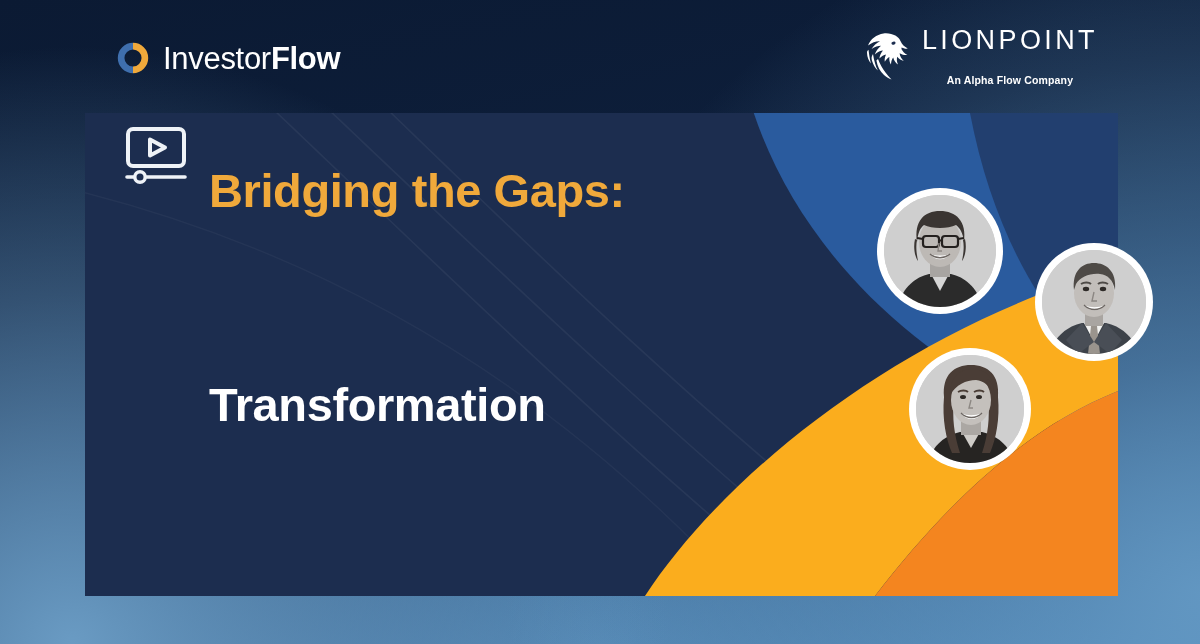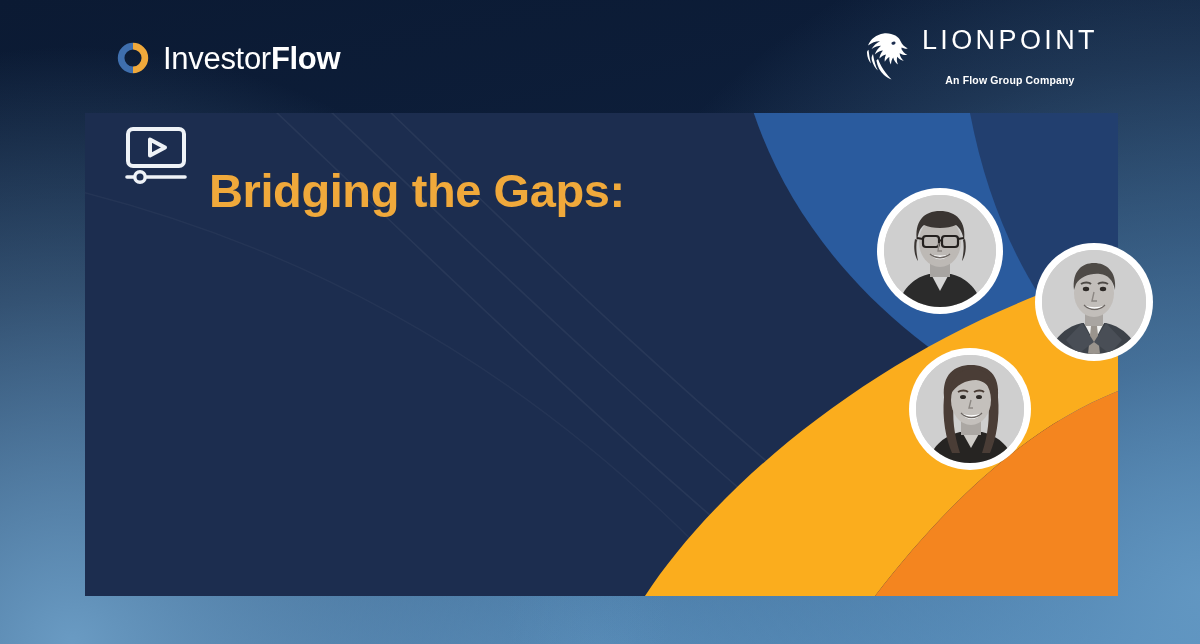--- a/index.html
+++ b/index.html
@@ -201,38 +201,38 @@
           <path d="M6.5 18.8 C7.2 24.4 8 29 9 32.6 C6.6 29.8 5.2 26.2 5 21.8
                    C4.95 20.6 5.4 19.6 6.5 18.8 Z"></path>
         </g>
         <g fill="#1c2d4f">
           <ellipse cx="31.5" cy="12.2" rx="2.1" ry="1.5" transform="rotate(-18 31.5 12.2)"></ellipse>
           <path d="M39.5 16.6 l3.6 1.1 l-3.4 0.9 Z"></path>
         </g>
       </svg>
       <div class="lp-text">
         <div class="lp-name">LIONPOINT</div>
-        <div class="lp-tag">An Flow Group Company</div>
+        <div class="lp-tag">An Alpha Flow Company</div>
       </div>
     </div>
   </div>
 
   <div class="title-block">
 
     <svg class="video-icon" viewBox="0 0 62 58">
       <rect x="3" y="3" width="56" height="37" rx="5" ry="5" fill="none" stroke="#eef2f7" stroke-width="4"></rect>
       <path d="M25 13.5 L25 29.5 L40 21.5 Z" fill="none" stroke="#eef2f7" stroke-width="4" stroke-linejoin="round" stroke-linecap="round"></path>
       <line x1="2" y1="51" x2="60" y2="51" stroke="#eef2f7" stroke-width="3.6" stroke-linecap="round"></line>
       <circle cx="15" cy="51" r="5.2" fill="#1c2d4f" stroke="#eef2f7" stroke-width="3.4"></circle>
     </svg>
 
     <div class="headline">
       <span class="accent">Bridging the Gaps:</span><br>
       <br>
-      <br>
+      <span>Transformation</span><br>
     </div>
   </div>
 
   <div class="speaker speaker-1">
     <div class="disc">
       <svg viewBox="0 0 112 112">
         <rect width="112" height="112" fill="#cfcfcf"></rect>
 
         <path d="M14 112 C18 92 32 82 45 79 L67 79 C80 82 94 92 98 112 Z" fill="#2b2b2b"></path>
         <path d="M47 79 L56 96 L65 79 Z" fill="#d6d6d6"></path>

